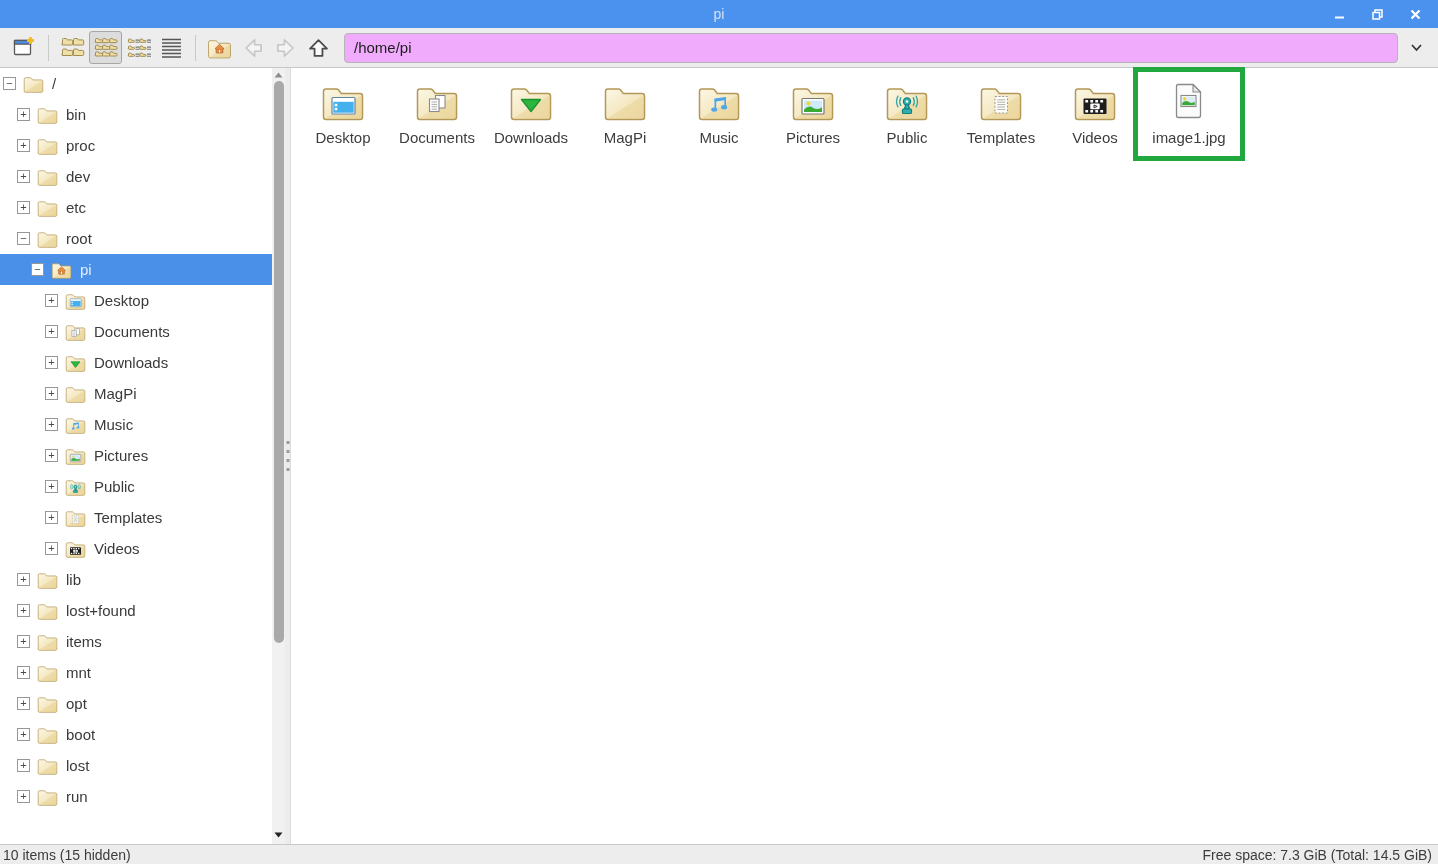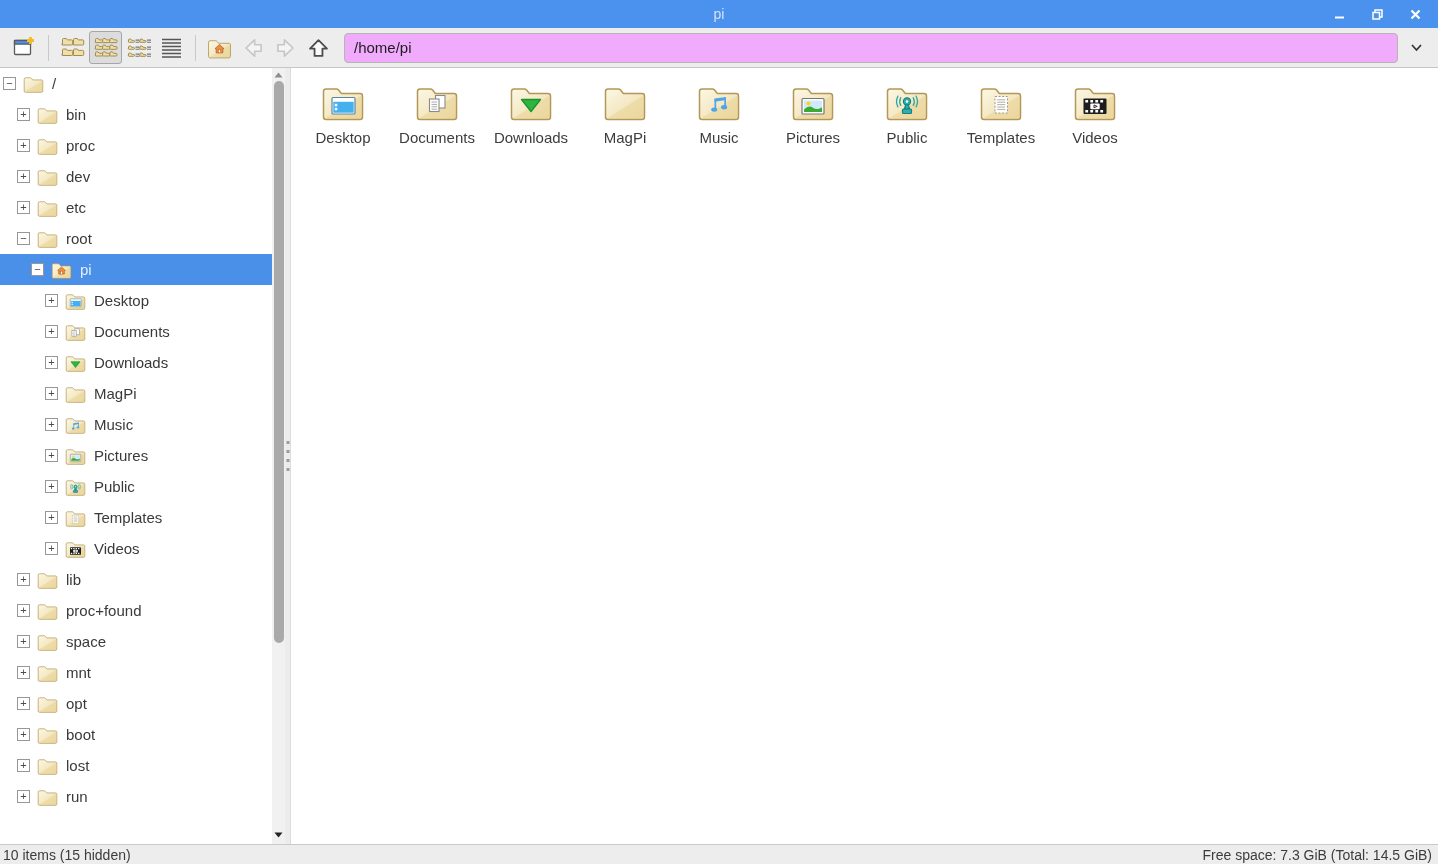--- a/index.html
+++ b/index.html
@@ -430,31 +430,31 @@
     <span class="tree-label">lib</span>
   </div>
           <div class="tree-row" style="padding-left: 17px;">
     <span class="expander">+</span>
     <span class="tree-icon">
               <svg viewBox="0 0 48 44" preserveAspectRatio="xMidYMid meet">
                 <path d="M4.5 12.5 C4.5 11 5.6 10 7 10 L17.3 10 C18.2 10 19 10.4 19.6 11.1 L22.3 14.5 L41 14.5 C42.4 14.5 43.5 15.6 43.5 17 L43.5 38 C43.5 39.4 42.4 40.5 41 40.5 L7 40.5 C5.6 40.5 4.5 39.4 4.5 38 Z" fill="url(#foldGrad)" stroke="#b29757" stroke-width="1.5"></path>
                 <path d="M6 39.5 L42.5 16.5 L42.5 39.5 Z" fill="#e7d291" opacity="0.5"></path>
               </svg>
             </span>
-    <span class="tree-label">proc+found</span>
-  </div>
-          <div class="tree-row" style="padding-left: 17px;">
-    <span class="expander">+</span>
-    <span class="tree-icon">
-              <svg viewBox="0 0 48 44" preserveAspectRatio="xMidYMid meet">
-                <path d="M4.5 12.5 C4.5 11 5.6 10 7 10 L17.3 10 C18.2 10 19 10.4 19.6 11.1 L22.3 14.5 L41 14.5 C42.4 14.5 43.5 15.6 43.5 17 L43.5 38 C43.5 39.4 42.4 40.5 41 40.5 L7 40.5 C5.6 40.5 4.5 39.4 4.5 38 Z" fill="url(#foldGrad)" stroke="#b29757" stroke-width="1.5"></path>
-                <path d="M6 39.5 L42.5 16.5 L42.5 39.5 Z" fill="#e7d291" opacity="0.5"></path>
-              </svg>
-            </span>
-    <span class="tree-label">space</span>
+    <span class="tree-label">lost+found</span>
+  </div>
+          <div class="tree-row" style="padding-left: 17px;">
+    <span class="expander">+</span>
+    <span class="tree-icon">
+              <svg viewBox="0 0 48 44" preserveAspectRatio="xMidYMid meet">
+                <path d="M4.5 12.5 C4.5 11 5.6 10 7 10 L17.3 10 C18.2 10 19 10.4 19.6 11.1 L22.3 14.5 L41 14.5 C42.4 14.5 43.5 15.6 43.5 17 L43.5 38 C43.5 39.4 42.4 40.5 41 40.5 L7 40.5 C5.6 40.5 4.5 39.4 4.5 38 Z" fill="url(#foldGrad)" stroke="#b29757" stroke-width="1.5"></path>
+                <path d="M6 39.5 L42.5 16.5 L42.5 39.5 Z" fill="#e7d291" opacity="0.5"></path>
+              </svg>
+            </span>
+    <span class="tree-label">items</span>
   </div>
           <div class="tree-row" style="padding-left: 17px;">
     <span class="expander">+</span>
     <span class="tree-icon">
               <svg viewBox="0 0 48 44" preserveAspectRatio="xMidYMid meet">
                 <path d="M4.5 12.5 C4.5 11 5.6 10 7 10 L17.3 10 C18.2 10 19 10.4 19.6 11.1 L22.3 14.5 L41 14.5 C42.4 14.5 43.5 15.6 43.5 17 L43.5 38 C43.5 39.4 42.4 40.5 41 40.5 L7 40.5 C5.6 40.5 4.5 39.4 4.5 38 Z" fill="url(#foldGrad)" stroke="#b29757" stroke-width="1.5"></path>
                 <path d="M6 39.5 L42.5 16.5 L42.5 39.5 Z" fill="#e7d291" opacity="0.5"></path>
               </svg>
             </span>
     <span class="tree-label">mnt</span>
@@ -627,20 +627,32 @@
                 <rect x="14.3" y="31" width="2.8" height="2.5"></rect>
                 <rect x="19.3" y="31" width="2.8" height="2.5"></rect>
                 <rect x="24.3" y="31" width="2.8" height="2.5"></rect>
                 <rect x="29.3" y="31" width="2.8" height="2.5"></rect>
                 <rect x="19.3" y="24.6" width="9.4" height="5.6" rx="1"></rect>
               </g>
               <path d="M23 26 l3.2 1.4 -3.2 1.4 Z" fill="none" stroke="#333" stroke-width="1"></path>
             </svg></span>
     <span class="flabel">Videos</span>
   </div>
+        <div class="tile">
+    <span class="icon48"><svg viewBox="0 0 48 48">
+              <path d="M13.5 7.5 L28 7.5 L35.5 15 L35.5 38.5 C35.5 39.6 34.6 40.5 33.5 40.5 L13.5 40.5 C12.4 40.5 11.5 39.6 11.5 38.5 L11.5 9.5 C11.5 8.4 12.4 7.5 13.5 7.5 Z" fill="#fbfbfb" stroke="#8a8a8a" stroke-width="1.3"></path>
+              <path d="M28 7.5 L28 15 L35.5 15 Z" fill="#e9e9e9" stroke="#8a8a8a" stroke-width="1.1" stroke-linejoin="round"></path>
+              <rect x="16" y="18.5" width="15" height="11" fill="#fff" stroke="#888" stroke-width="1.1"></rect>
+              <rect x="17.2" y="19.7" width="12.6" height="5.3" fill="#d9ecf8"></rect>
+              <circle cx="19.7" cy="21.8" r="1.6" fill="#f2d41a"></circle>
+              <path d="M17.2 28.3 v-2.6 q3.6 -3 6.3 -0.9 q2.8 2.1 6.3 0 v3.5 Z" fill="#3aa93a"></path>
+            </svg></span>
+    <span class="flabel">image1.jpg</span>
+  <div class="hl-box" style="border-color: rgb(32, 167, 62);"></div>
+        </div>
       </div>
   </div>
 
   <div class="statusbar">
     <span>10 items (15 hidden)</span>
     <span>Free space: 7.3 GiB (Total: 14.5 GiB)</span>
   </div>
 
 </div>
 

